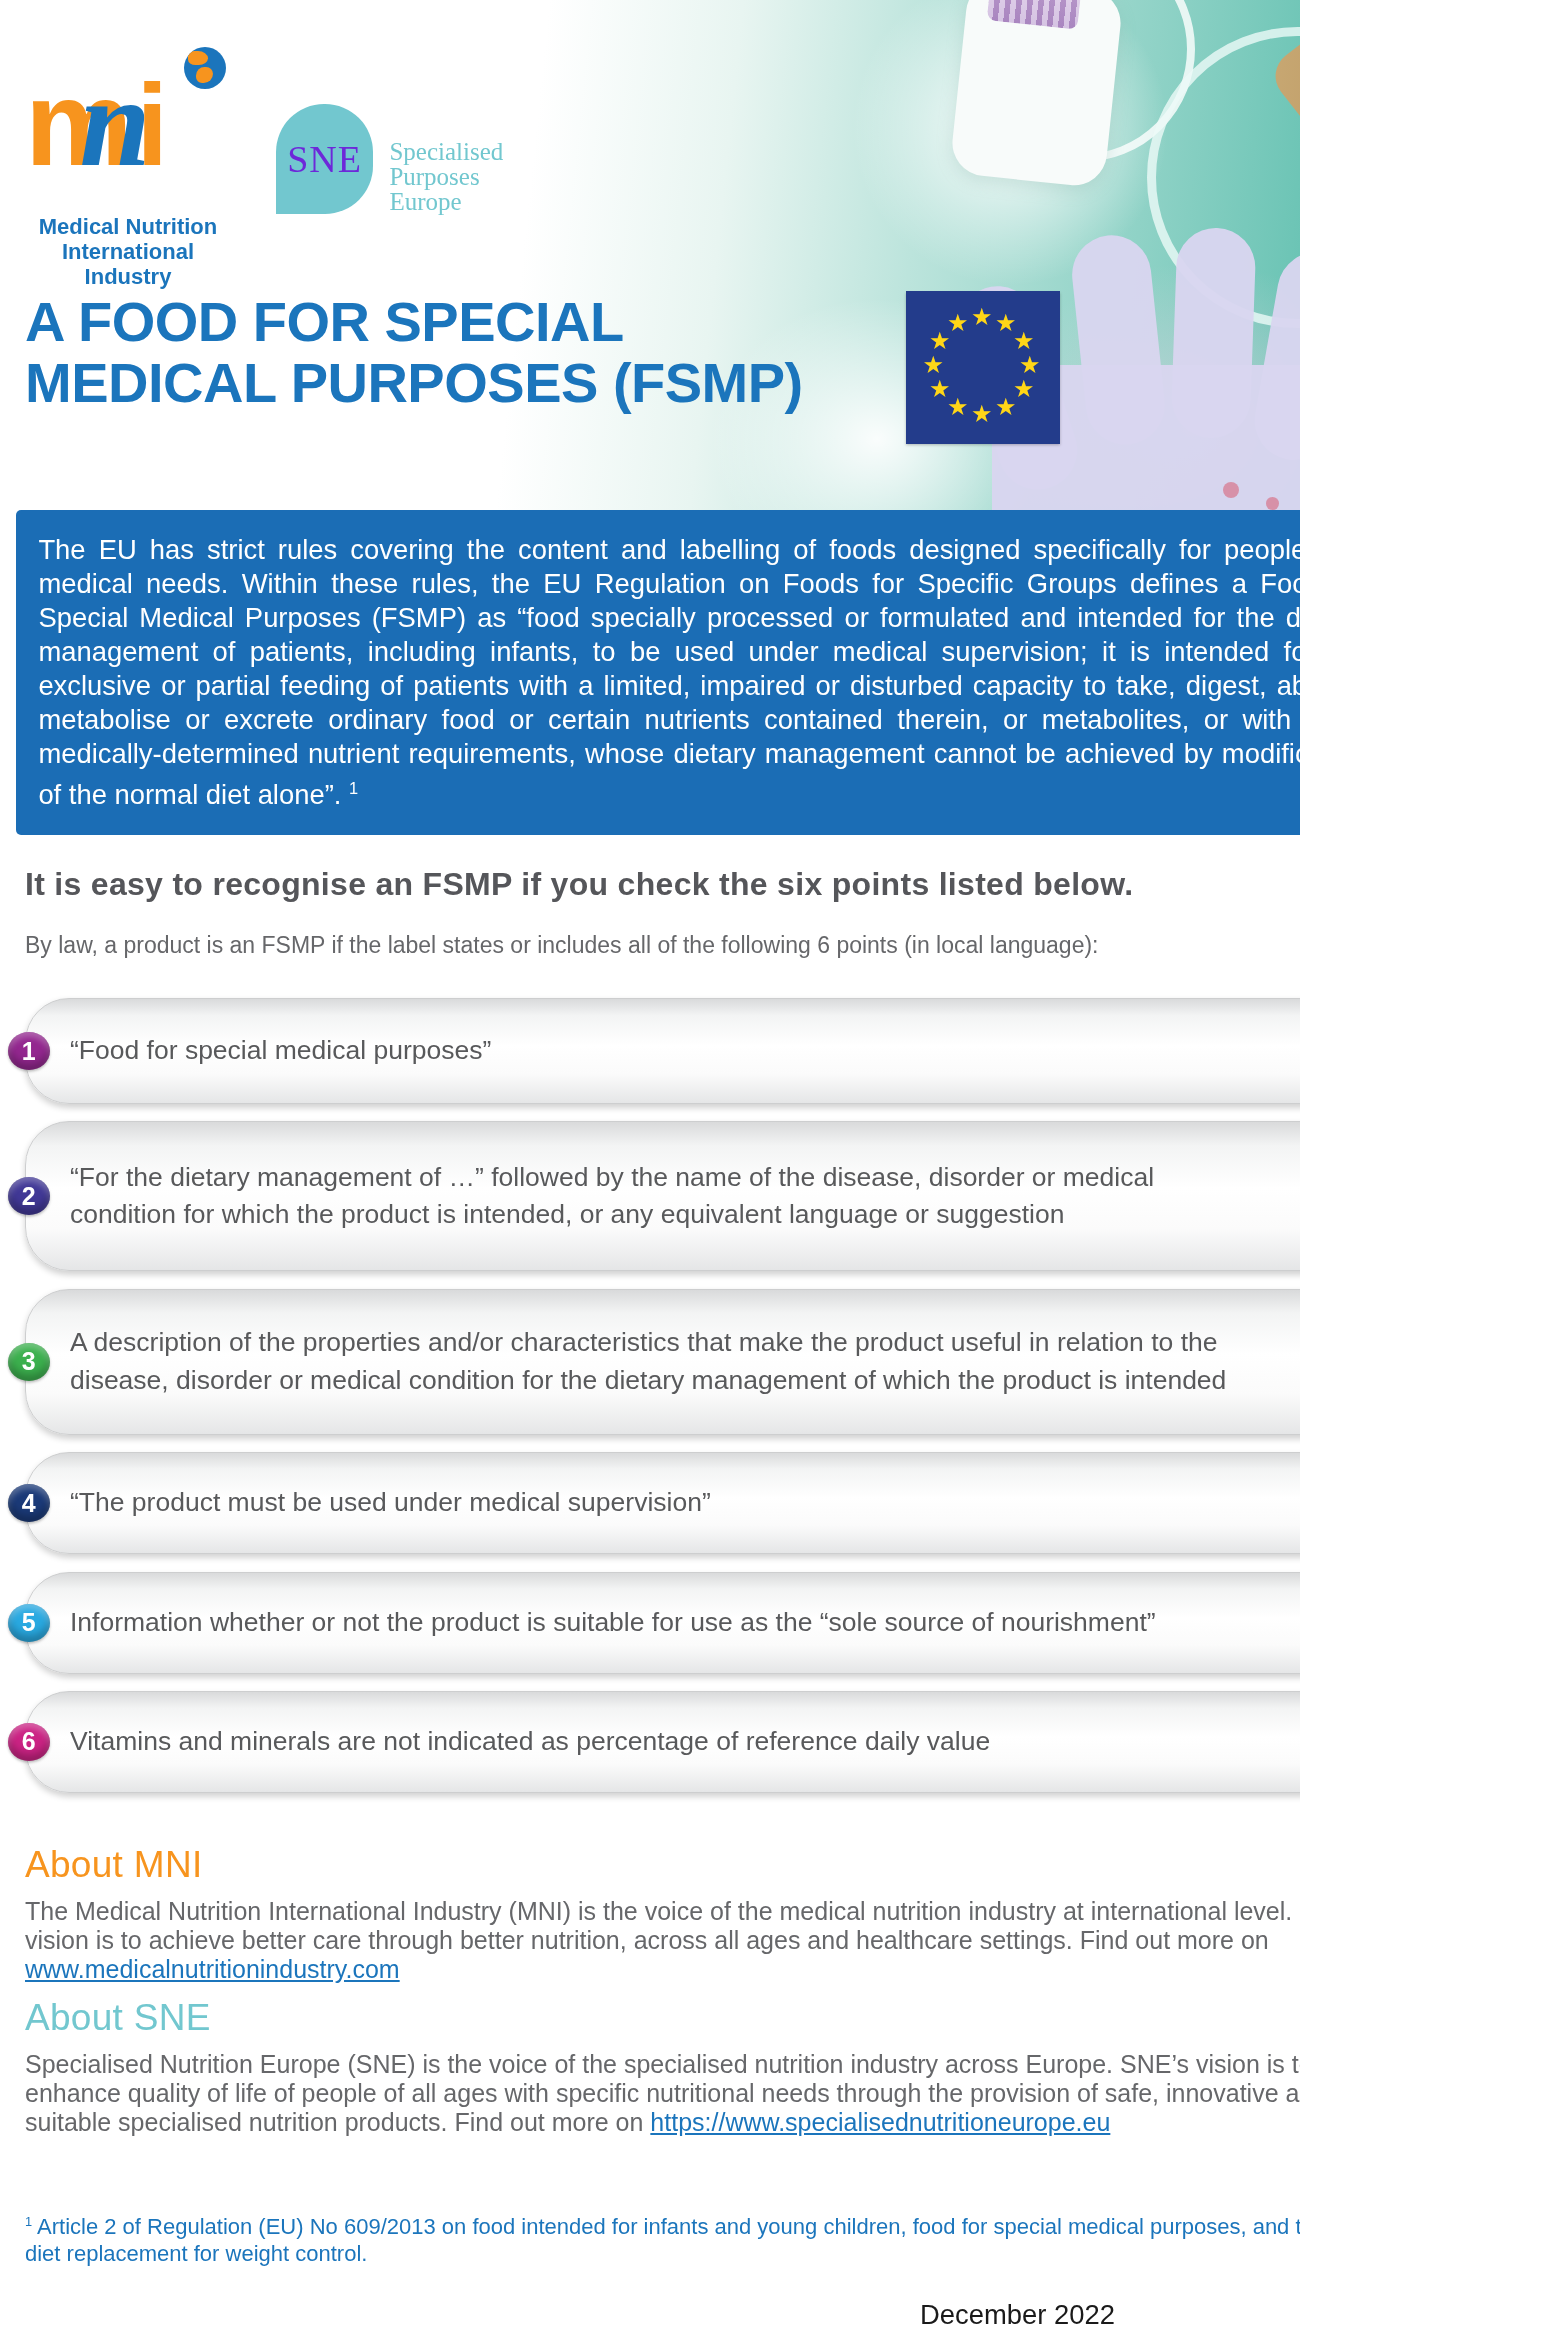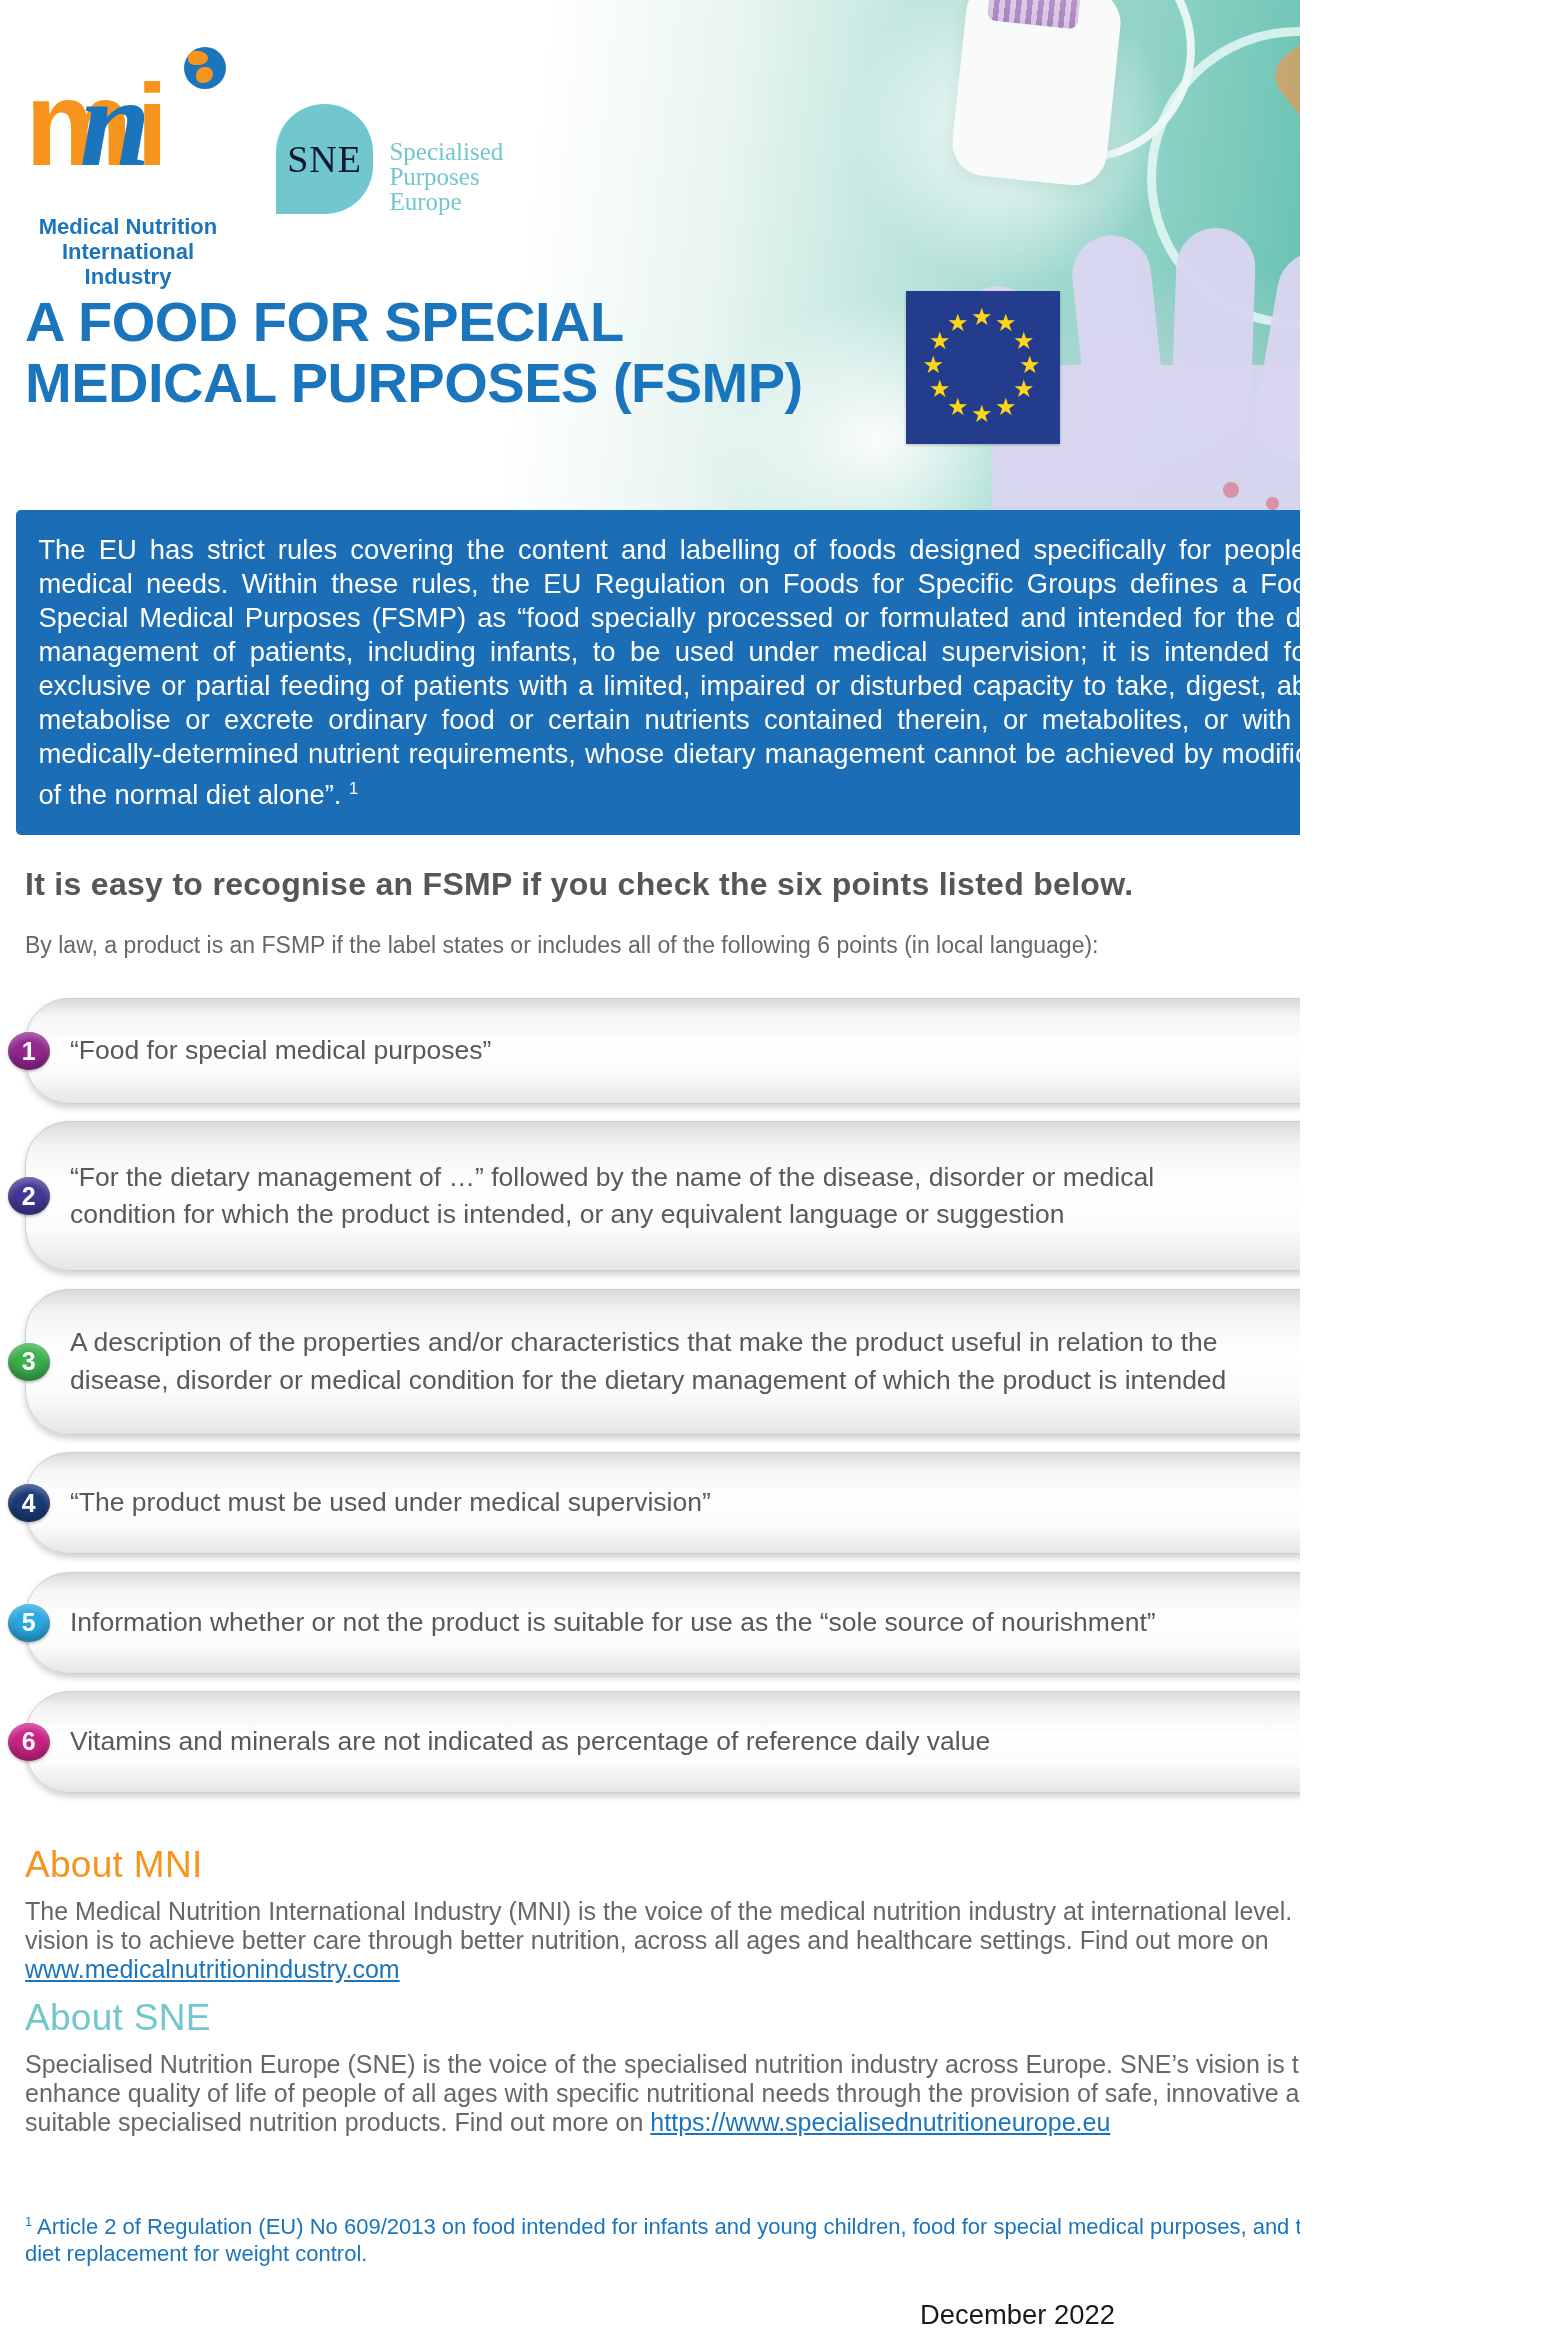--- a/index.html
+++ b/index.html
@@ -64,21 +64,21 @@
   .mni-globe::before{content:'';position:absolute;left:4.6px;top:3.7px;width:20px;height:14.6px;
       background:var(--mni-orange,#f7941e);border-radius:40% 60% 55% 45%;}
   .mni-globe::after{content:'';position:absolute;left:12.8px;top:20px;width:16.4px;height:16.4px;
       background:var(--mni-orange,#f7941e);border-radius:55% 45% 60% 40%;}
   .mni-caption{margin-top:19px;text-align:center;font-weight:bold;font-size:22px;line-height:25px;
       color:var(--accent-blue,#1b75bc);}
 
   .sne-logo{position:absolute;left:276px;top:104px;display:flex;gap:16.4px;z-index:1;}
   .sne-blob{width:97px;height:110px;background:var(--sne-teal,#7fccd4);border-radius:48px 48px 48px 0;
       display:flex;align-items:center;justify-content:center;}
-  .sne-abbr{font-family:"Liberation Serif",serif;font-size:38px;letter-spacing:0.9px;color:#0f172a;}
+  .sne-abbr{font-family:"Liberation Serif",serif;font-size:38px;letter-spacing:0.9px;color:#6d28d9;}
   .sne-words{padding-top:35px;font-family:"Liberation Serif",serif;font-size:25px;line-height:25px;
       color:var(--sne-teal,#7fccd4);}
 
   
   .title{position:absolute;left:25px;top:291px;margin:0;z-index:1;
       font-size:56px;line-height:61px;font-weight:bold;letter-spacing:-0.5px;color:var(--accent-blue,#1b75bc);}
   .eu-flag{position:absolute;left:906px;top:291px;width:154px;height:153px;z-index:1;
       background:var(--flag-navy,#233c8b);box-shadow:0 1.8px 2.7px rgba(0,0,0,.25);}
   .eu-flag .star{position:absolute;font-size:24px;line-height:24px;color:var(--flag-gold,#ffd617);}
 

